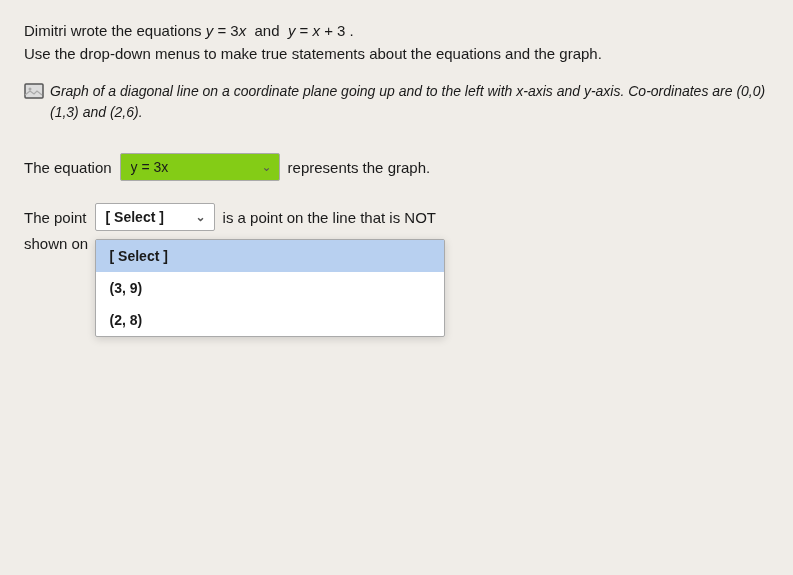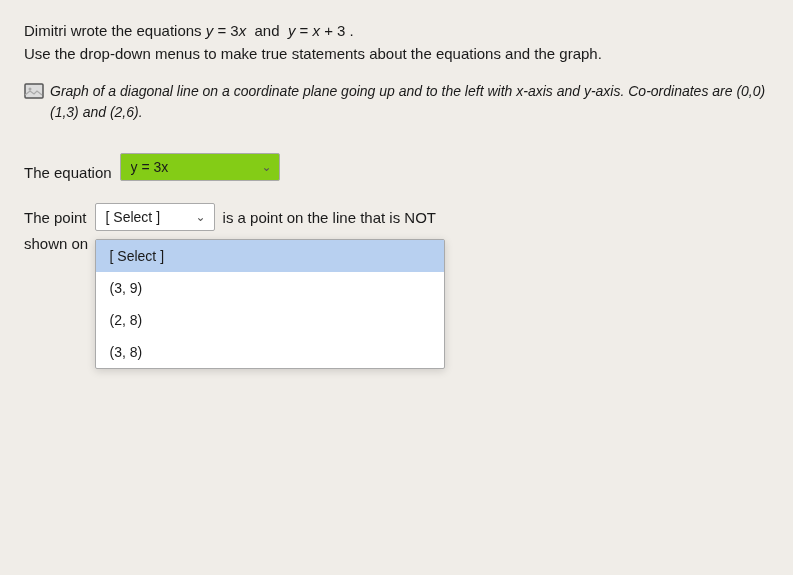--- a/index.html
+++ b/index.html
@@ -53,21 +53,21 @@
       margin-top: 1px;
     }
 
     .image-icon svg {
       width: 20px;
       height: 20px;
     }
 
     .equation-row {
       display: flex;
-      align-items: flex-end;
+      align-items: center;
       gap: 8px;
       margin-bottom: 22px;
       font-size: 15px;
       color: #1a1a1a;
     }
 
     .dropdown-wrapper {
       position: relative;
       display: inline-block;
     }
@@ -169,38 +169,38 @@
 
   <div class="equation-row">
     <span>The equation</span>
     <div class="dropdown-wrapper">
       <select class="dropdown-select equation-dropdown">
         <option>y = 3x</option>
         <option>y = x + 3</option>
       </select>
       <span class="dropdown-arrow">⌄</span>
     </div>
+    <span>represents the graph.</span>
   </div>
 
   <div class="point-section">
     <div class="point-row">
       <span>The point</span>
-      <div class="dropdown-wrapper" style="position:relative;">
+      <div class="dropdown-wrapper" style="position:relative;font-weight:bold;">
         
         <div style="background:#ffffff; border:1px solid #aaaaaa; border-radius:2px; padding:5px 30px 5px 10px; font-size:14px; cursor:pointer; min-width:120px; display:inline-block; position:relative;">
           <span>[ Select ]</span>
           <span class="dropdown-arrow" style="position:absolute;right:8px;top:50%;transform:translateY(-50%);pointer-events:none;color:#555;font-size:12px;">⌄</span>
         </div>
 
         
         <div class="dropdown-open-overlay">
           <div class="dropdown-option highlighted">[ Select ]</div>
           <div class="dropdown-option">(3, 9)</div>
           <div class="dropdown-option">(2, 8)</div>
-          <div class="dropdown-option">(3, 8)</div>
         </div>
       </div>
       <span>is a point on the line that is NOT</span>
     </div>
     <div class="shown-on-row">
       <span>shown on</span>
     </div>
   </div>
 
 </div>

